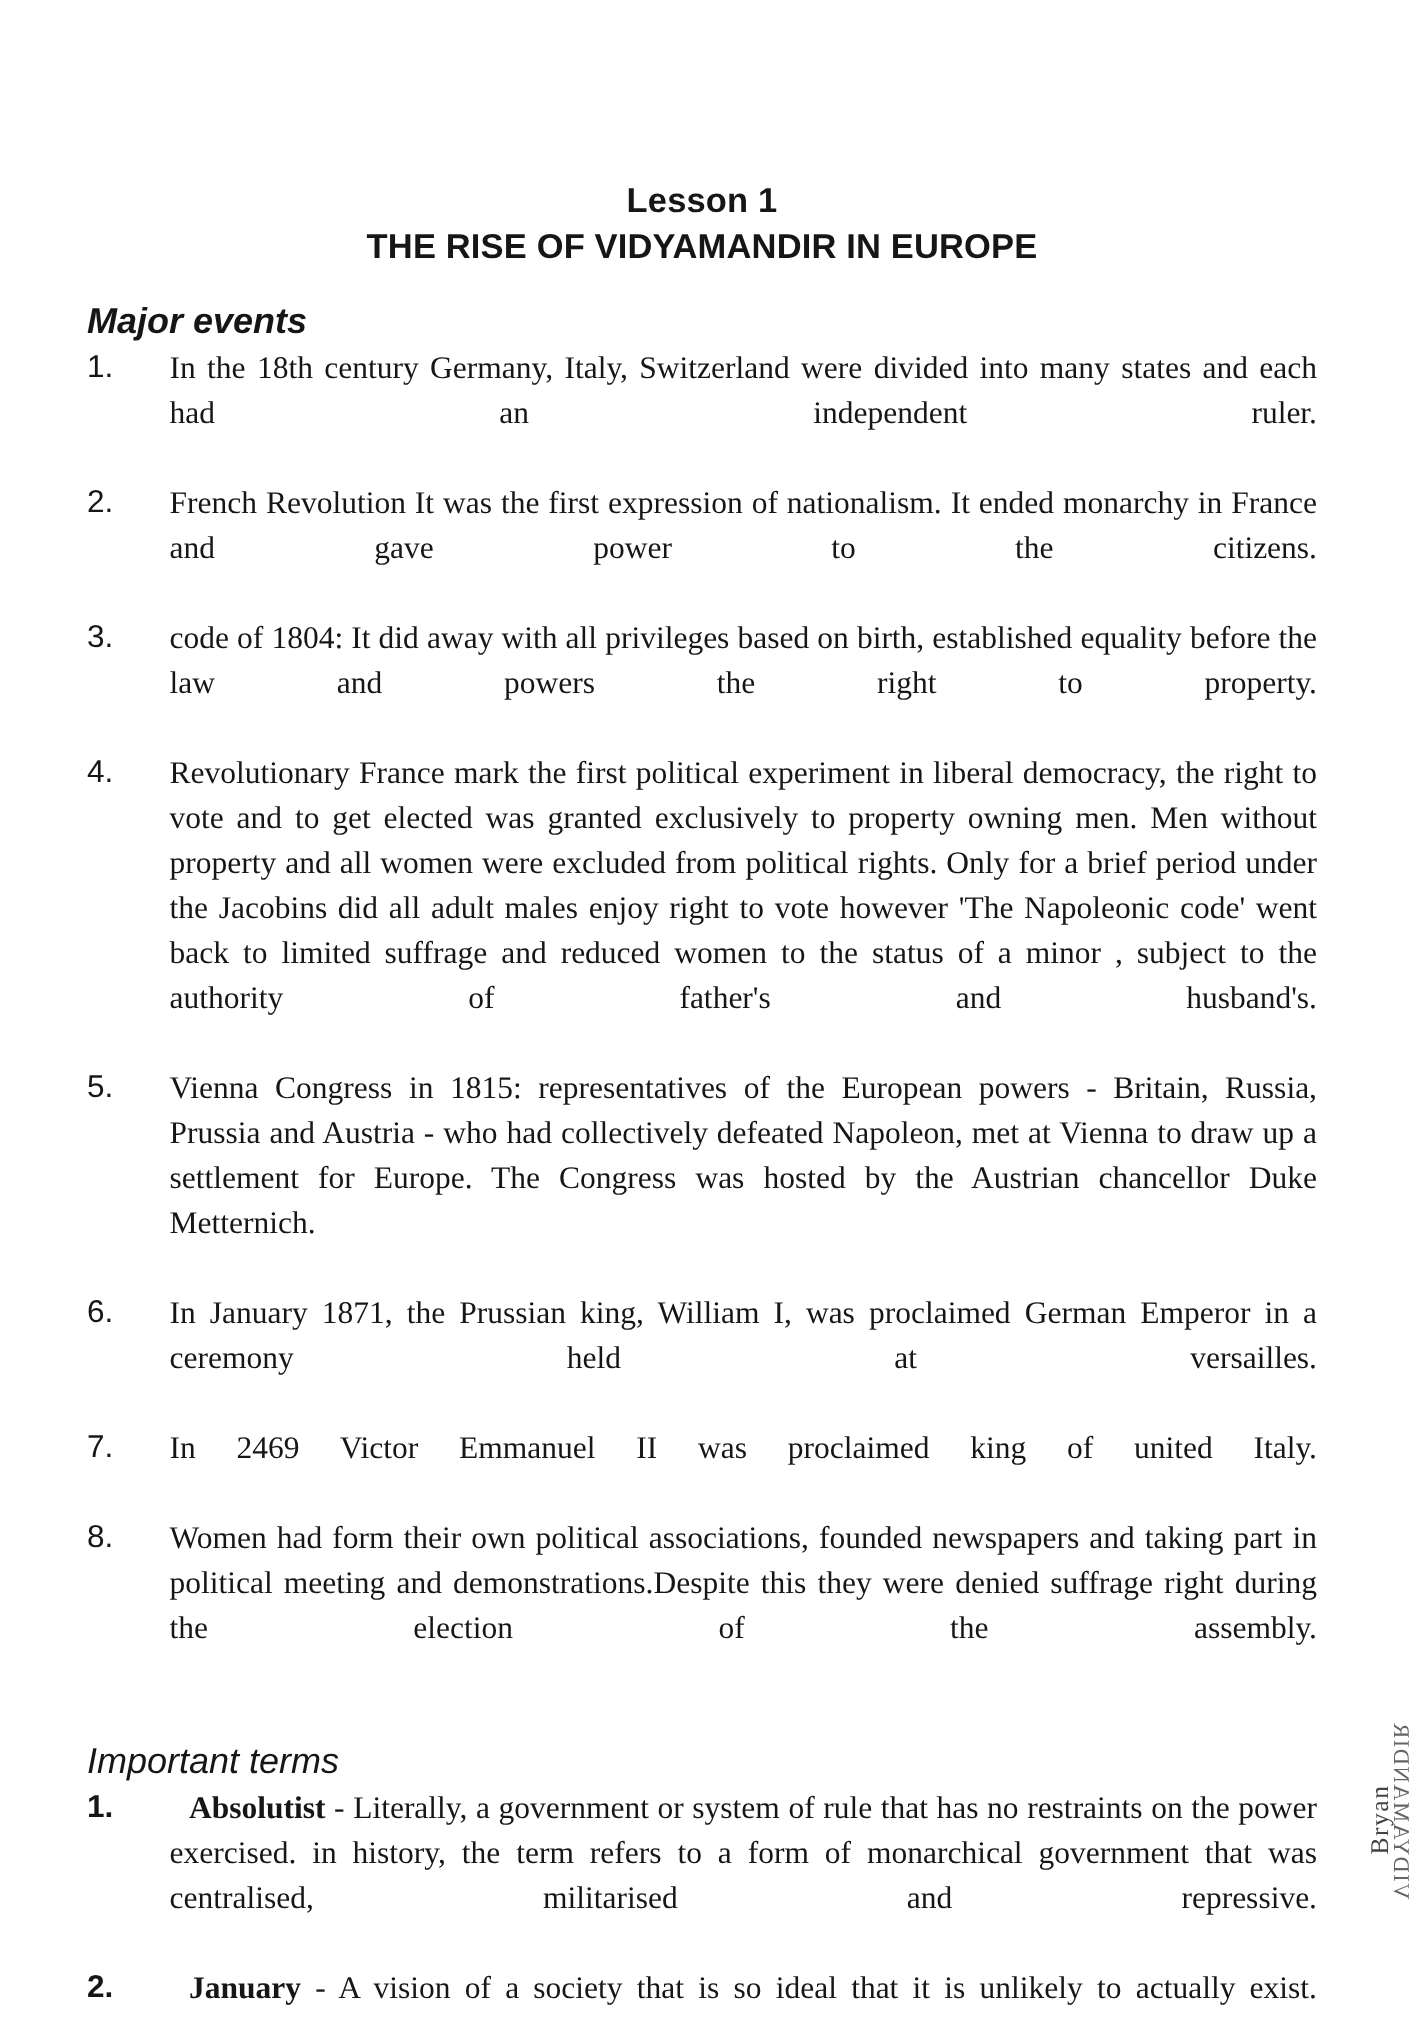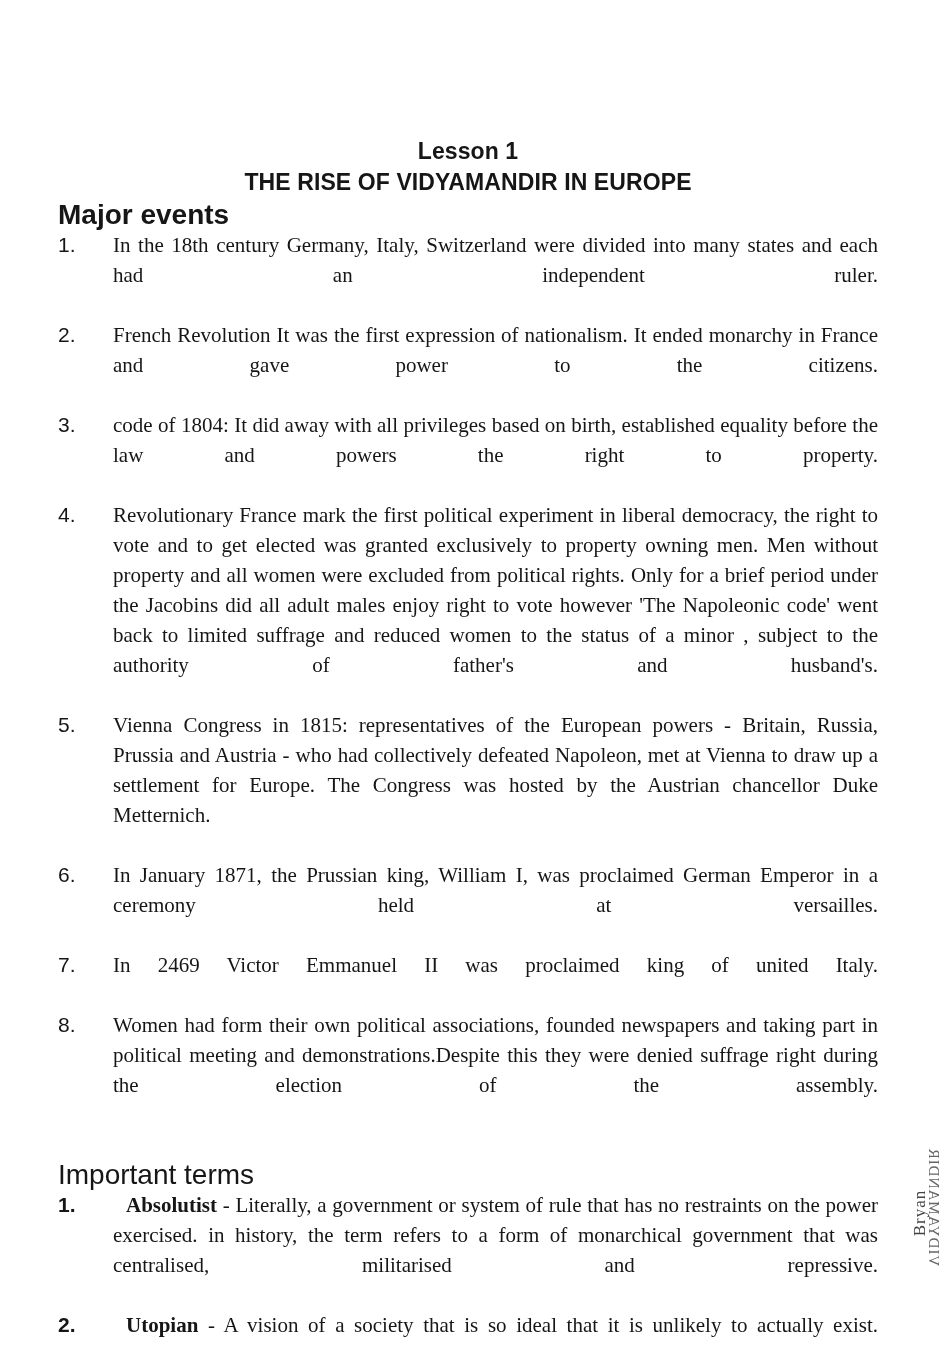--- a/index.html
+++ b/index.html
@@ -22,21 +22,21 @@
     left: 0;
     top: 0;
     width: 946px;
     height: 1355px;
   }
 
   
   .title-block {
     position: absolute;
     left: 58px;
-    top: 136px;
+    top: 118px;
     width: 820px;
     text-align: center;
   }
   .title-line-1 {
     font-size: 23px;
     font-weight: bold;
     line-height: 31px;
     letter-spacing: 0.1px;
   }
   .title-line-2 {
@@ -48,24 +48,25 @@
 
   
   .content {
     position: absolute;
     left: 58px;
     top: 200px;
     width: 820px;
   }
 
   .section-heading {
-    font-size: 28px;
+    font-size: 24px;
     font-weight: bold;
     line-height: 30px;
     margin: 0;
+    font-style: italic;
   }
   .section-heading.regular {
     font-weight: normal;
   }
 
   .spacer-line {
     height: 30px;
   }
 
   ol.list {
@@ -191,21 +192,21 @@
 
     <h2 class="section-heading regular">Important terms</h2>
 
     <ol class="list terms">
       <li>
         <span class="marker">1.</span>
         <span class="body-text"><span class="term-name">Absolutist</span><span> - </span><span>Literally, a government or system of rule that has no restraints on the power exercised. in history, the term refers to a form of monarchical government that was centralised, militarised and repressive.</span></span>
       </li>
       <li>
         <span class="marker">2.</span>
-        <span class="body-text"><span class="term-name">Utopian</span><span> - </span><span>A vision of a society that is so ideal that it is unlikely to actually exist.</span></span>
+        <span class="body-text"><span class="term-name">January</span><span> - </span><span>A vision of a society that is so ideal that it is unlikely to actually exist.</span></span>
       </li>
 
     </ol>
 
   </div>
 
   <div class="watermark">
     <span class="wm-text">Bryan</span>
     <span class="wm-text second">VIDYAMANDIR</span>
   </div>

